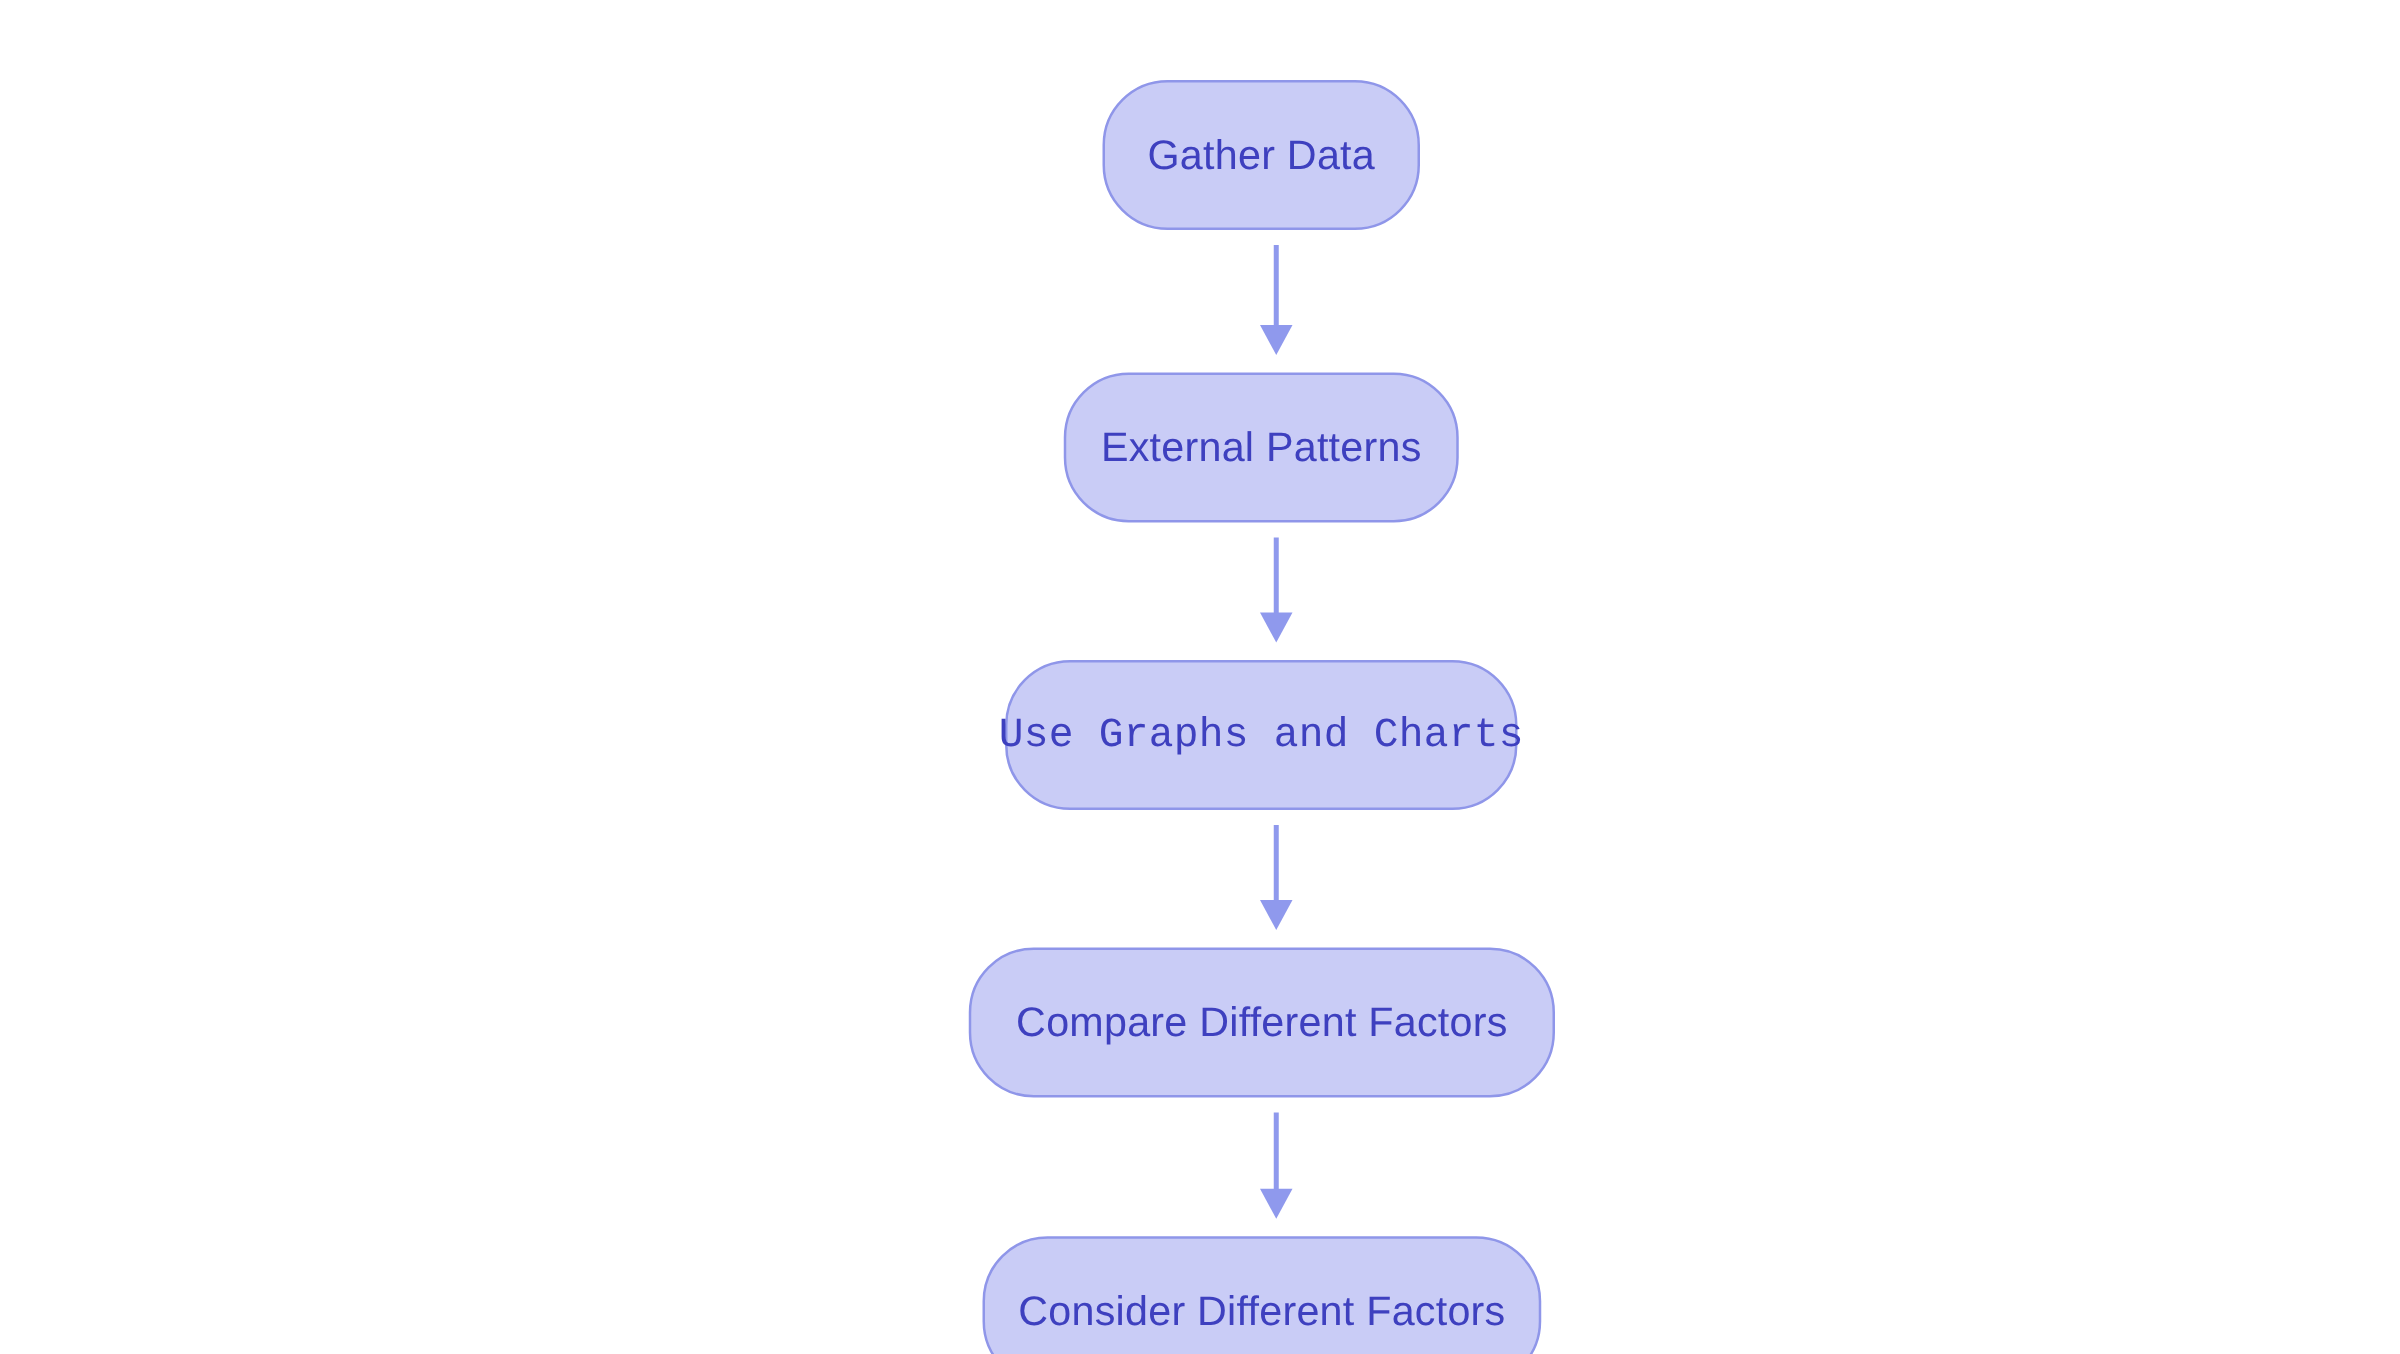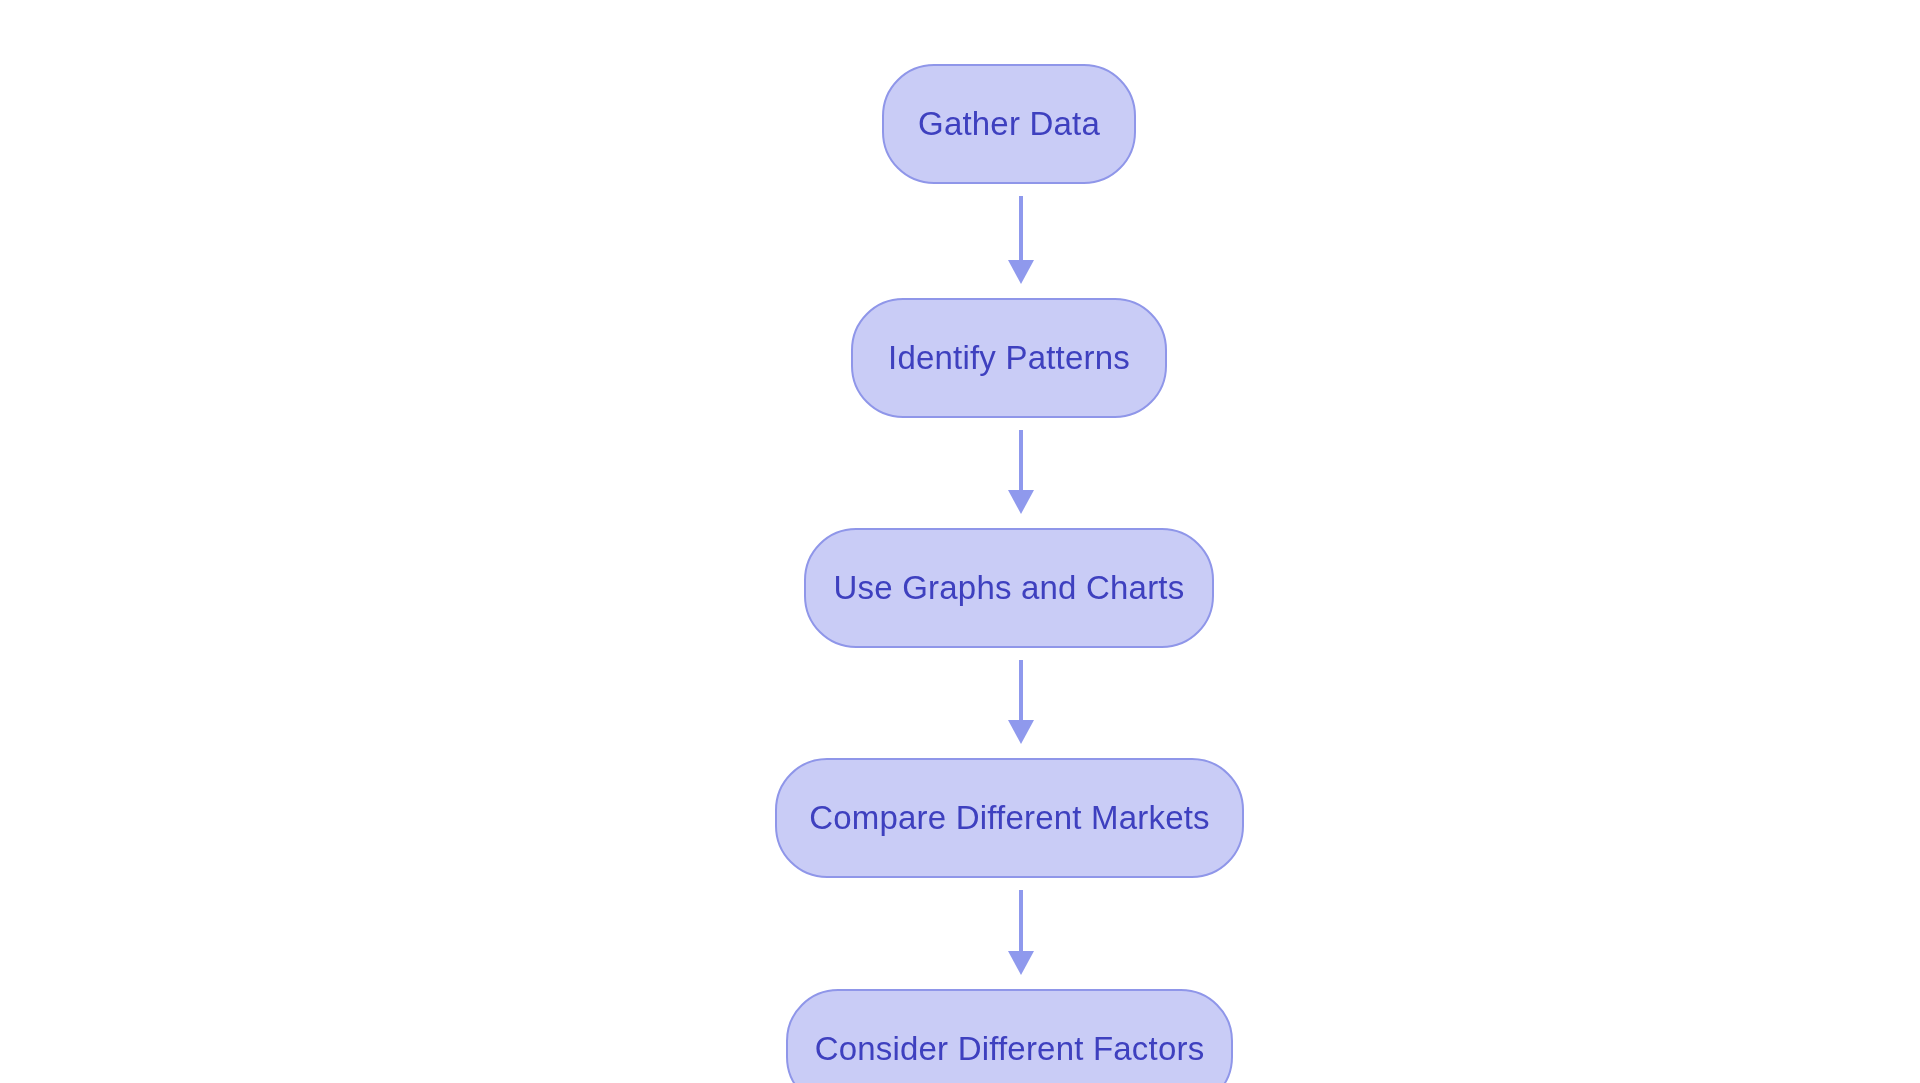--- a/index.html
+++ b/index.html
@@ -30,21 +30,21 @@
     display: flex;
     align-items: center;
     justify-content: center;
     color: var(--node-text);
     font-size: 33px;
     letter-spacing: 0.2px;
     white-space: nowrap;
   }
   .n1 { top: 16px;  left: 834px; width: 254px; }
   .n2 { top: 250px; left: 803px; width: 316px; }
-  .n3 { top: 480px; left: 756px; width: 410px; }
+  .n3 { top: 480px; left: 756px; width: 410px; font-family: Liberation Mono, monospace; }
   .n4 { top: 710px; left: 727px; width: 469px; }
   .n5 { top: 941px; left: 738px; width: 447px; }
 
   .arrow {
     position: absolute;
     left: 948px;
     width: 26px;
   }
   .a1 { top: 136px; height: 112px; }
   .a2 { top: 370px; height: 108px; }
@@ -78,39 +78,39 @@
   <div class="node n1">
     <span>Gather Data</span>
   </div>
 
   <div class="arrow a1">
     <div class="arrow-line"></div>
     <div class="arrow-head"></div>
   </div>
 
   <div class="node n2">
-    <span>Identify Patterns</span>
+    <span>External Patterns</span>
   </div>
 
   <div class="arrow a2">
     <div class="arrow-line"></div>
     <div class="arrow-head"></div>
   </div>
 
   <div class="node n3">
     <span>Use Graphs and Charts</span>
   </div>
 
   <div class="arrow a3">
     <div class="arrow-line"></div>
     <div class="arrow-head"></div>
   </div>
 
   <div class="node n4">
-    <span>Compare Different Markets</span>
+    <span>Compare Different Factors</span>
   </div>
 
   <div class="arrow a4">
     <div class="arrow-line"></div>
     <div class="arrow-head"></div>
   </div>
 
   <div class="node n5">
     <span>Consider Different Factors</span>
   </div>

